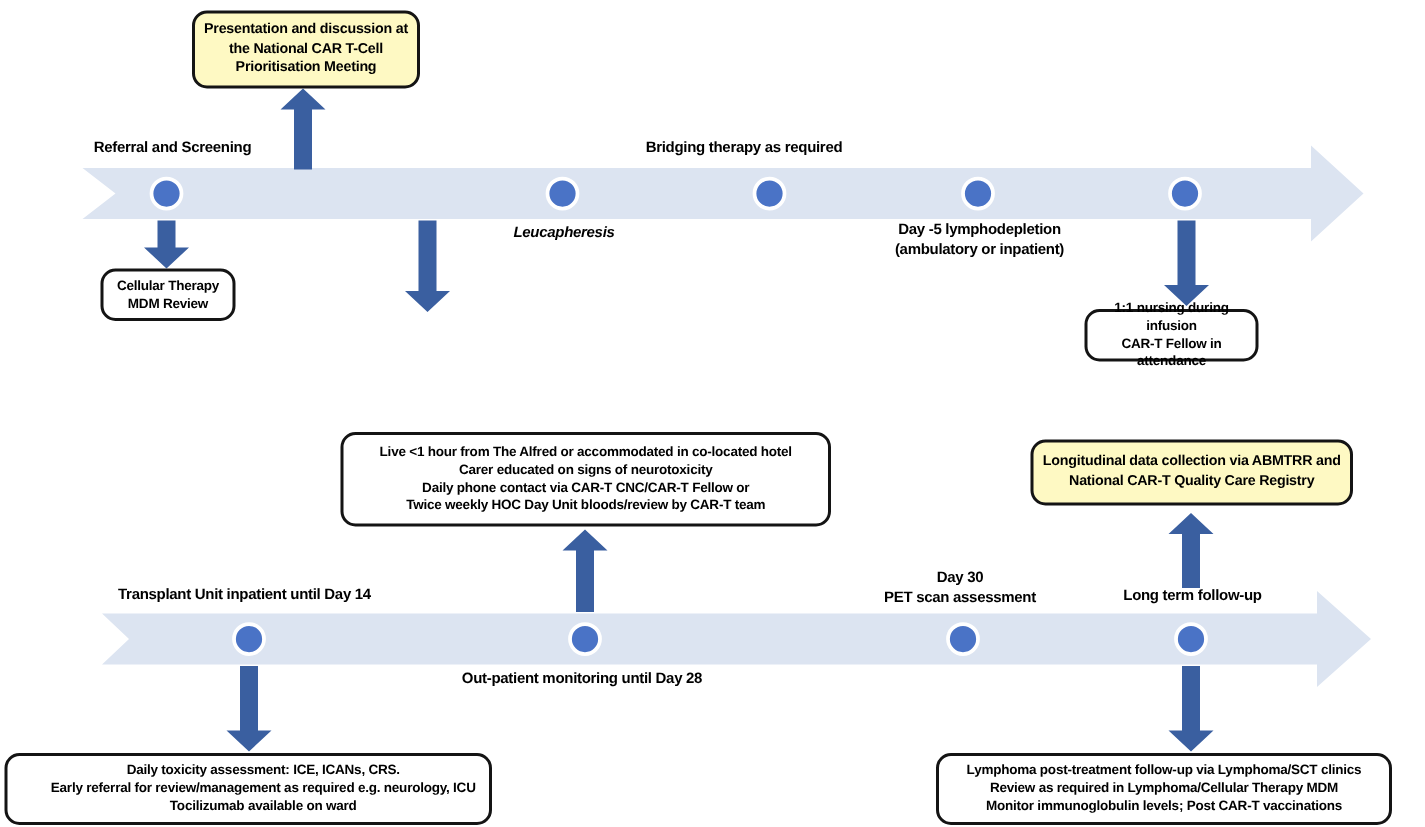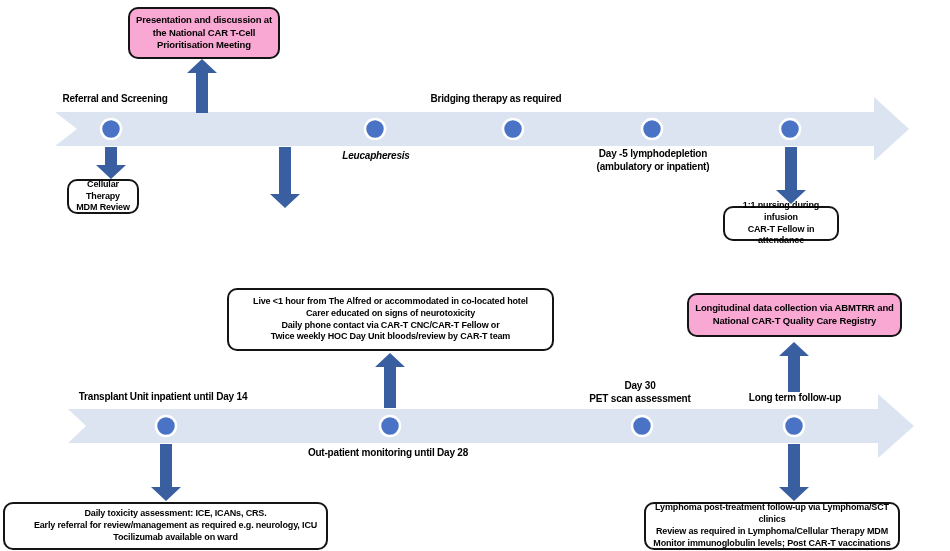--- a/index.html
+++ b/index.html
@@ -11,31 +11,31 @@
   .label {
     position:absolute; text-align:center; font-weight:bold; font-size:10px;
     line-height:12.5px; color:#000; white-space:pre-line; letter-spacing:-0.2px;
   }
   .callout {
     position:absolute; box-sizing:border-box; display:flex; align-items:center;
     justify-content:center; text-align:center; font-weight:bold; font-size:9px;
     line-height:1.32; color:#000; background:#ffffff; border:2px solid #141414;
     border-radius:10px; white-space:pre-line; letter-spacing:-0.15px; padding:2px 4px;
   }
-  .callout.highlight { background:#f9a8d4; border-width:2.5px; font-size:9.5px; }
+  .callout.highlight { background:#fef9c3; border-width:2.5px; font-size:9.5px; }
 
   
   .co-meeting   { left:128px; top:7px;   width:152px; height:52px; }
-  .co-mdm       { left:67px;  top:179px; width:72px;  height:35px; }
+  .co-mdm       { left:67px;  top:179px; width:90px;  height:35px; }
   .co-precart   { left:156px; top:209px; width:262px; height:48px; }
   .co-nursing   { left:723px; top:206px; width:116px; height:35px; }
   .co-live      { left:227px; top:288px; width:327px; height:63px; }
   .co-registry  { left:687px; top:293px; width:215px; height:44px; }
   .co-toxicity  { left:3px;   top:502px; width:325px; height:48px;padding-left:24px; }
-  .co-followup  { left:644px; top:502px; width:256px; height:48px; }
+  .co-followup  { left:624px; top:502px; width:304px; height:48px; }
 
   
   .lb-referral      { left:35px;  top:93px;  width:160px; }
   .lb-leucapheresis { left:296px; top:150px; width:160px;font-style:italic; }
   .lb-bridging      { left:396px; top:93px;  width:200px; }
   .lb-day5          { left:553px; top:148px; width:200px; }
   .lb-day0          { left:691px; top:82px;  width:200px; }
   .lb-transplant    { left:43px;  top:391px; width:240px; }
   .lb-outpatient    { left:268px; top:447px; width:240px; }
   .lb-day30         { left:540px; top:380px; width:200px; }

